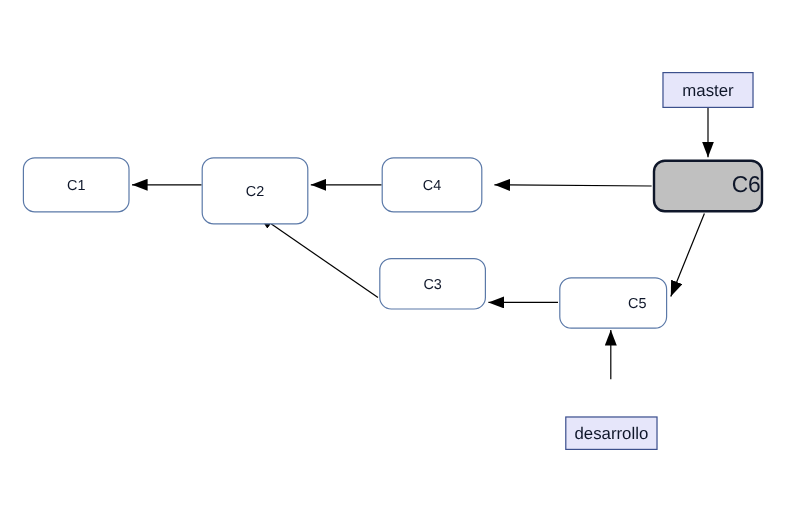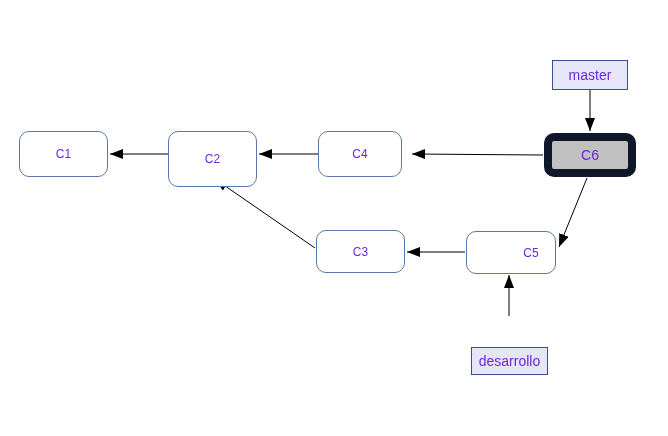--- a/index.html
+++ b/index.html
@@ -22,34 +22,35 @@
     width: 668px;
     height: 436px;
     pointer-events: none;
   }
   .node {
     position: absolute;
     display: flex;
     align-items: center;
     justify-content: center;
     box-sizing: border-box;
-    color: #6d28d9;
+    color: #0f172a;
     white-space: nowrap;
   }
   .node.commit {
     background: #ffffff;
     border: 1px solid #5b79a8;
     border-radius: 10px;
     font-size: 12px;
   }
   .node.commit-head {
     background: #c0c0c0;
-    border: 8px solid #0f172a;
+    border: 2px solid #0f172a;
     border-radius: 10px;
-    font-size: 14px;
+    font-size: 19px;
+    justify-content: flex-end;
   }
   .node.branch-label {
     background: #e6e6fa;
     border: 1px solid #3c508c;
     border-radius: 0;
     font-size: 14px;
   }
 </style>
 </head>
 <body>
@@ -78,21 +79,21 @@
       </div>
       <div class="node commit" style="left: 168px; top: 131px; width: 89px; height: 56px;">
         <span>C2</span>
       </div>
       <div class="node commit" style="left: 318px; top: 131px; width: 84px; height: 46px;">
         <span>C4</span>
       </div>
       <div class="node commit-head" style="left: 544px; top: 133px; width: 92px; height: 44px;">
         <span>C6</span>
       </div>
-      <div class="node commit" style="left: 316px; top: 230px; width: 89px; height: 43px;">
+      <div class="node commit" style="left: 316px; top: 215px; width: 89px; height: 43px;">
         <span>C3</span>
       </div>
       <div class="node commit" style="left: 466px; top: 231px; width: 90px; height: 43px; padding-left: 40px;">
         <span>C5</span>
       </div>
       <div class="node branch-label" style="left: 552px; top: 60px; width: 76px; height: 30px;">
         <span>master</span>
       </div>
       <div class="node branch-label" style="left: 471px; top: 316px; width: 77px; height: 28px; margin-top: 31px;">
         <span>desarrollo</span>

